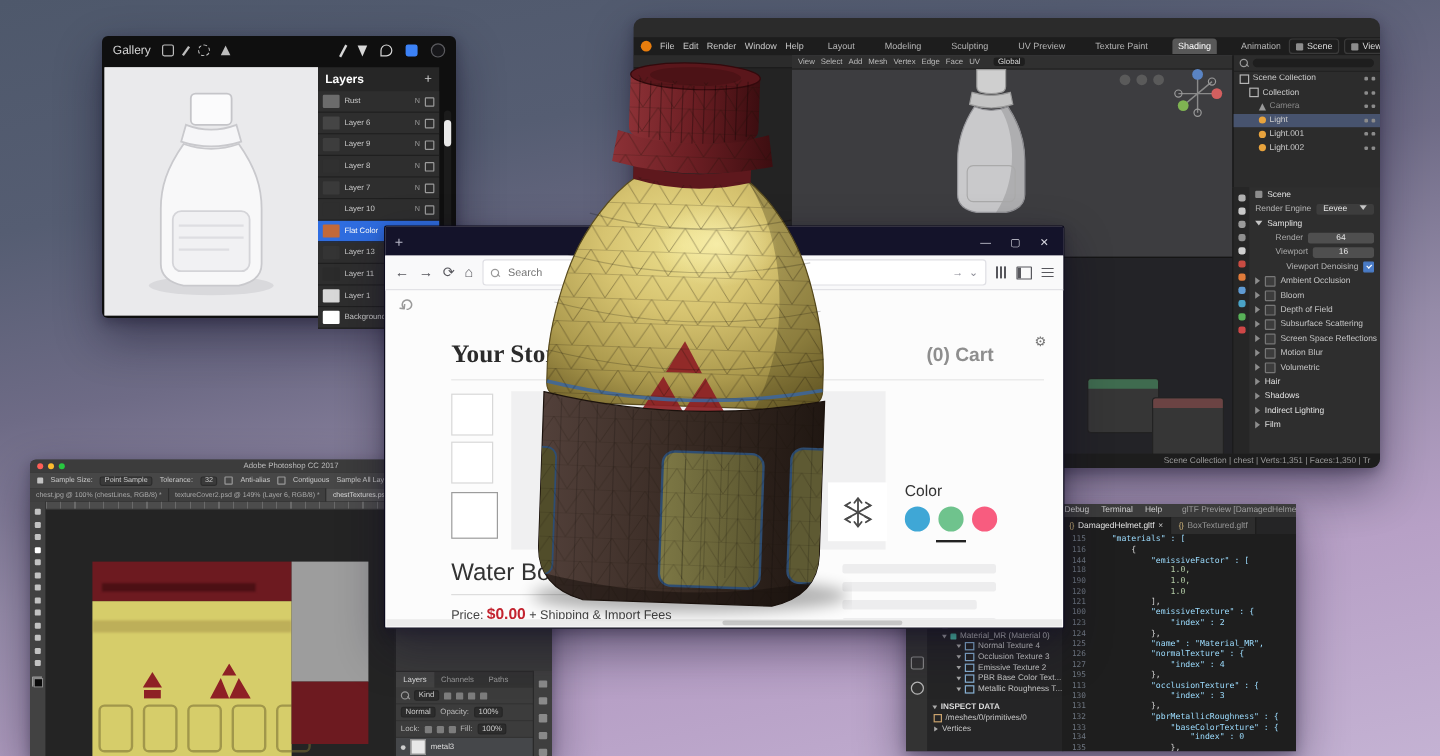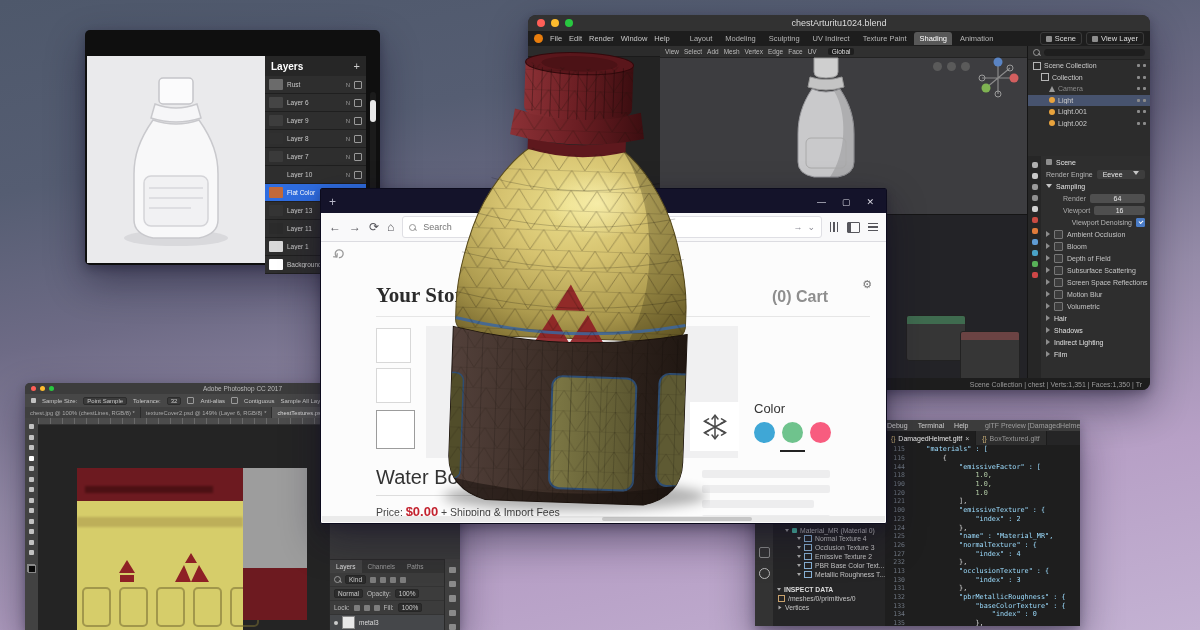--- a/index.html
+++ b/index.html
@@ -43,21 +43,21 @@
   
   #blender{left:528px;top:15px;width:622px;height:375px;background:#2b2b2b;border-radius:8px;z-index:20;overflow:hidden;}
   .bl-title{position:absolute;left:0;top:0;right:0;height:16px;background:#323232;border-radius:8px 8px 0 0;}
   .lights{position:absolute;left:9px;top:4px;display:flex;gap:6px;}
   .light{width:8px;height:8px;border-radius:50%;}
   .l-r{background:#ff5f57;} .l-y{background:#febc2e;} .l-g{background:#28c840;}
   .bl-tname{position:absolute;left:0;right:0;top:3px;text-align:center;font-size:9px;color:#ddd;}
   .bl-menubar{position:absolute;left:0;top:16px;right:0;height:15px;background:#1d1d1d;display:flex;align-items:center;padding:0 6px;gap:7px;}
   .bl-logo{width:9px;height:9px;border-radius:50%;background:#e87d0d;flex:0 0 auto;}
   .bl-menu{font-size:7.5px;color:#c8c8c8;}
-  .bl-tabs{display:flex;gap:3px;margin-left:8px;}
+  .bl-tabs{display:flex;gap:15px;margin-left:8px;}
   .bl-ws{font-size:7.5px;color:#b5b5b5;padding:2px 5px;border-radius:3px 3px 0 0;}
   .bl-ws.active{background:#585858;color:#fff;}
   .bl-ws.clip{max-width:28px;overflow:hidden;white-space:nowrap;}
   .bl-chip{margin-left:auto;display:flex;gap:4px;}
   .bl-box{display:flex;align-items:center;gap:3px;background:#1e1e1e;border:1px solid #3a3a3a;border-radius:3px;padding:1px 5px;font-size:7.5px;color:#ddd;}
   .bl-boxico{width:6px;height:6px;background:#8d8d8d;border-radius:1px;}
   .bl-body{position:absolute;left:0;top:31px;right:0;bottom:12px;}
   .bl-left{position:absolute;left:0;top:0;bottom:0;width:132px;background:#232323;border-right:1px solid #151515;}
   .bl-lhead{height:10px;background:#2b2b2b;border-bottom:1px solid #1a1a1a;}
   .bl-view{position:absolute;left:132px;right:122px;top:0;height:168px;background:#3d3d40;overflow:hidden;}
@@ -214,20 +214,34 @@
 
   
   .fill{width:100%;height:100%;display:block;}
 </style>
 </head>
 <body>
 
 <div id="stage">
 
   <div id="procreate" class="win">
+    <div class="pc-topbar">
+      <span class="pc-gal">Gallery</span>
+      <span class="pc-ico i-wrench"></span>
+      <span class="pc-ico i-wand"></span>
+      <span class="pc-ico i-sel"></span>
+      <span class="i-arrow"></span>
+      <span class="pc-right">
+        <span class="i-brush"></span>
+        <span class="i-pencil"></span>
+        <span class="i-smudge"></span>
+        <span class="i-layersq"></span>
+        <span class="i-colordot"></span>
+      </span>
+    </div>
     <div class="pc-canvas">
       <svg class="fill" viewBox="0 0 178 207">
         <rect width="178" height="207" fill="#eaeaec"></rect>
         <ellipse cx="89" cy="182" rx="52" ry="8" fill="#d9d9dc"></ellipse>
         <rect x="72" y="22" width="34" height="26" rx="4" fill="#fbfbfc" stroke="#c5c5c9" stroke-width="1.5"></rect>
         <path d="M68,48 Q89,56 110,48 L114,62 Q89,70 64,62 Z" fill="#f6f6f8" stroke="#c9c9cd" stroke-width="1.5"></path>
         <path d="M66,64 C52,84 47,100 47,118 L47,164 Q47,178 66,182 L112,182 Q131,178 131,164 L131,118 C131,100 126,84 112,64 Q89,72 66,64 Z" fill="#f8f8f9" stroke="#c9c9cd" stroke-width="1.5"></path>
         <rect x="57" y="120" width="64" height="50" rx="7" fill="#f1f1f3" stroke="#d4d4d8" stroke-width="1.5"></rect>
         <path d="M62,132 H116 M62,142 H116 M62,152 H104" stroke="#dedee2" stroke-width="2" fill="none"></path>
       </svg>
@@ -316,44 +330,36 @@
             <span class="pc-chk"></span>
           </div>
         </div>
     </div>
     <div class="pc-scroll">
         <div class="pc-handle"></div>
       </div>
   </div>
 
   <div id="blender" class="win">
-    <div class="bl-title">
-      <span class="lights">
-        <span class="light l-r"></span>
-        <span class="light l-y"></span>
-        <span class="light l-g"></span>
-      </span>
-      <div class="bl-tname nw">chestArturitu1024.blend</div>
-    </div>
     <div class="bl-menubar">
       <span class="bl-logo"></span>
       <span style="display:flex;gap:7px;">
 
       <span class="bl-menu nw">File</span>
           <span class="bl-menu nw">Edit</span>
           <span class="bl-menu nw">Render</span>
           <span class="bl-menu nw">Window</span>
           <span class="bl-menu nw">Help</span>
         </span>
       <span class="bl-tabs">
 
       <span class="bl-ws nw">Layout</span>
           <span class="bl-ws nw">Modeling</span>
           <span class="bl-ws nw">Sculpting</span>
-          <span class="bl-ws nw">UV Indirect</span>
+          <span class="bl-ws nw">UV Preview</span>
           <span class="bl-ws nw">Texture Paint</span>
           <span class="bl-ws nw active">Shading</span>
           <span class="bl-ws nw clip">Animation</span>
         </span>
       <span class="bl-chip">
         <span class="bl-box">
             <span class="bl-boxico"></span>
             <span class="nw">Scene</span>
           </span>
         <span class="bl-box">
@@ -841,21 +847,21 @@
           <span class="vs-ln">126</span>
           <span class="vs-code c-k">            "normalTexture" : {</span>
         </div>
 
         <div class="vs-line">
           <span class="vs-ln">127</span>
           <span class="vs-code c-k">                "index" : 4</span>
         </div>
 
         <div class="vs-line">
-          <span class="vs-ln">232</span>
+          <span class="vs-ln">195</span>
           <span class="vs-code c-p">            },</span>
         </div>
 
         <div class="vs-line">
           <span class="vs-ln">113</span>
           <span class="vs-code c-k">            "occlusionTexture" : {</span>
         </div>
 
         <div class="vs-line">
           <span class="vs-ln">130</span>

